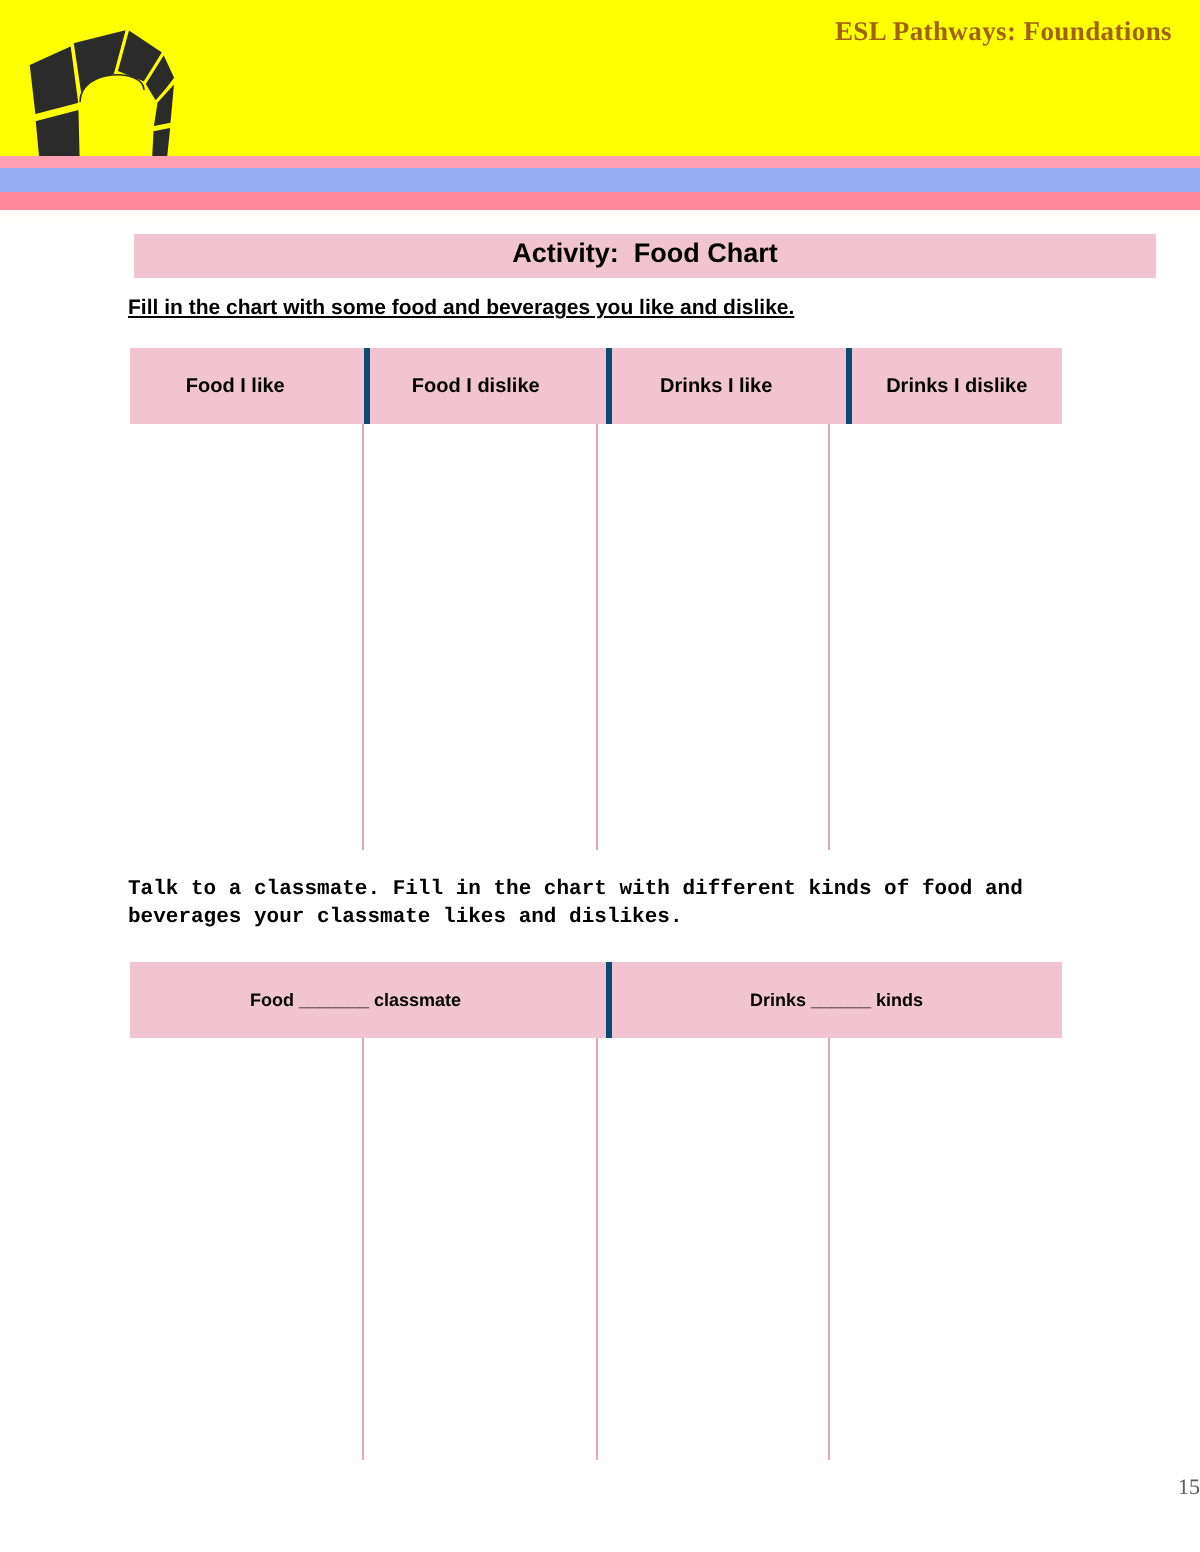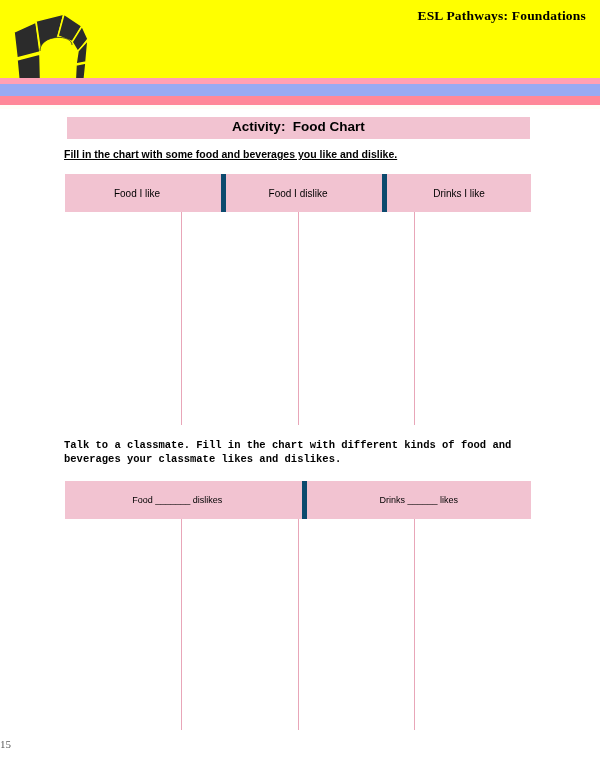--- a/index.html
+++ b/index.html
@@ -24,21 +24,21 @@
     height: 78px;
     background: #ffff00;
   }
   .brand-title {
     position: absolute;
     right: 14px;
     top: 8px;
     font-family: "Liberation Serif", serif;
     font-weight: bold;
     font-size: 13.5px;
-    color: #000000;
+    color: #a16207;
     letter-spacing: 0.2px;
     white-space: nowrap;
   }
   .logo-arch {
     position: absolute;
     left: 6px;
     top: 4px;
     width: 96px;
     height: 96px;
   }
@@ -78,20 +78,21 @@
     width: 600px;
   }
 
   .activity-title-bar {
     position: absolute;
     left: 67px;
     top: 8px;
     width: 463px;
     height: 22px;
     background: #f2c3d1;
+    padding-left: 48px;
   }
   .activity-title-text {
     position: absolute;
     left: 0;
     right: 0;
     top: 2px;
     text-align: center;
     font-size: 13.5px;
     font-weight: bold;
     color: #000000;
@@ -124,28 +125,28 @@
     width: 466px;
     height: 38px;
     background: #f2c3d1;
   }
   .chart-header-cell {
     flex: 1 1 0;
     display: flex;
     align-items: center;
     justify-content: center;
     font-size: 10px;
-    font-weight: normal;
+    font-weight: bold;
     color: #000000;
     text-align: left;
     white-space: nowrap;
     box-sizing: border-box;
   }
   .chart-header-cell + .chart-header-cell {
-    border-left: 5px solid #0c4a6e;
+    border-left: 3px solid #0c4a6e;
     margin-left: 12px;
   }
   .chart-header-cell.blanks {
     font-size: 9px;
   }
 
   .chart-body {
     position: relative;
     width: 466px;
     display: flex;
@@ -160,24 +161,25 @@
   .chart-body-cell + .chart-body-cell {
     border-left: 1px solid #e8a6b8;
   }
 
   
   .page-number {
     position: absolute;
     left: 0;
     right: 0;
     top: 738px;
-    text-align: left;
+    text-align: right;
     font-family: "Liberation Serif", serif;
     font-size: 11px;
     color: #5a5a5a;
+    padding-left: 16px;
   }
 </style>
 </head>
 <body>
 
 <div class="header-band">
   <div class="logo-arch">
     <svg width="96" height="96" viewBox="0 0 96 96" xmlns="http://www.w3.org/2000/svg">
       <g>
 
@@ -214,35 +216,36 @@
     <div class="activity-title-text">Activity:  Food Chart</div>
   </div>
 
   <div class="instruction instruction-1">Fill in the chart with some food and beverages you like and dislike.</div>
 
   <div class="chart chart-1">
     <div class="chart-header-row">
       <div class="chart-header-cell">Food I like</div>
       <div class="chart-header-cell">Food I dislike</div>
       <div class="chart-header-cell">Drinks I like</div>
+      <div class="chart-header-cell">Drinks I dislike</div>
     </div>
     <div class="chart-body chart-body-1">
       <div class="chart-body-cell"></div>
       <div class="chart-body-cell"></div>
       <div class="chart-body-cell"></div>
       <div class="chart-body-cell"></div>
     </div>
   </div>
 
   <div class="instruction instruction-2">Talk to a classmate. Fill in the chart with different kinds of food and beverages your classmate likes and dislikes.</div>
 
   <div class="chart chart-2">
     <div class="chart-header-row">
-      <div class="chart-header-cell blanks">Food _______ dislikes</div>
-      <div class="chart-header-cell blanks">Drinks ______ likes</div>
+      <div class="chart-header-cell blanks">Food _______ classmate</div>
+      <div class="chart-header-cell blanks">Drinks ______ kinds</div>
     </div>
     <div class="chart-body chart-body-2">
       <div class="chart-body-cell"></div>
       <div class="chart-body-cell"></div>
       <div class="chart-body-cell"></div>
       <div class="chart-body-cell"></div>
     </div>
   </div>
 
 </div>

